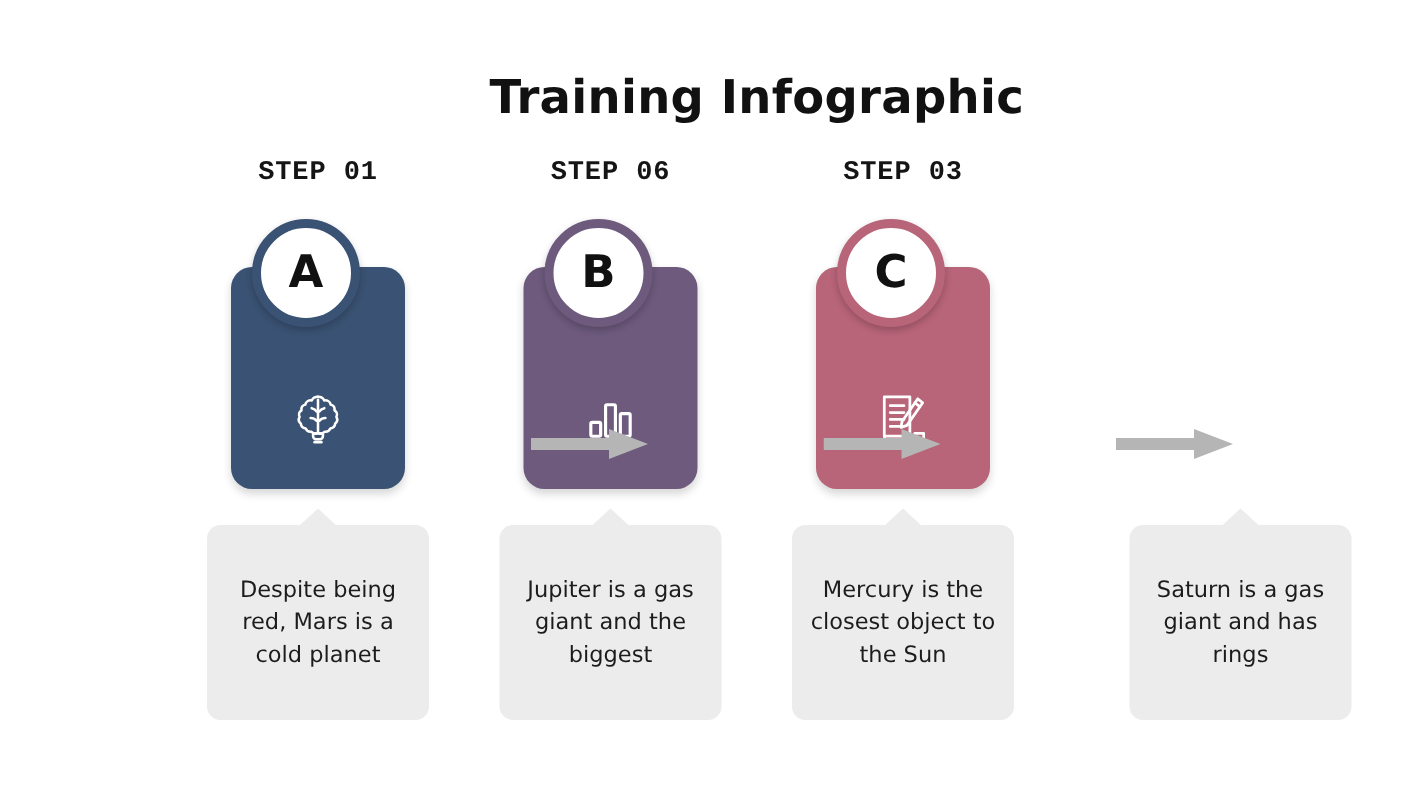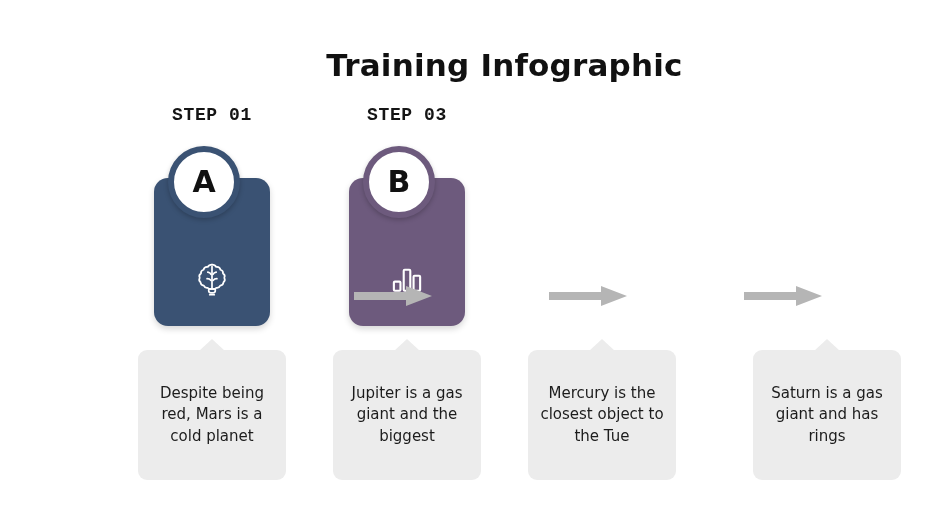--- a/index.html
+++ b/index.html
@@ -198,36 +198,54 @@
             <path d="M28.5 56h7"></path>
           </svg>
         </div>
       </div>
       <div class="circle" style="border-color:#3a5273;">
         <span class="circle-letter">A</span>
       </div>
     </div>
 
     <div class="step step-1">
-      <div class="step-label">STEP 03</div>
+      <div class="step-label">STEP 06</div>
       <div class="card" style="background:#6d5a7d;">
         <div class="card-icon">
           <svg viewBox="0 0 64 64" fill="none" stroke="#ffffff" stroke-width="3.2" stroke-linecap="round" stroke-linejoin="round">
             <rect x="12" y="36" width="10" height="14" rx="1.5"></rect>
             <rect x="27" y="18" width="10" height="32" rx="1.5"></rect>
             <rect x="42" y="27" width="10" height="23" rx="1.5"></rect>
             <path d="M9 56h46"></path>
           </svg>
         </div>
       </div>
       <div class="circle" style="border-color:#6d5a7d;">
         <span class="circle-letter">B</span>
       </div>
     </div>
 
+    <div class="step step-2">
+      <div class="step-label">STEP 03</div>
+      <div class="card" style="background:#b86479;">
+        <div class="card-icon">
+          <svg viewBox="0 0 64 64" fill="none" stroke="#ffffff" stroke-width="2.8" stroke-linecap="round" stroke-linejoin="round">
+            <path d="M13 10h26v40H13z"></path>
+            <path d="M13 50c0 2.8 2.2 5 5 5h23"></path>
+            <path d="M19 19h14M19 26h14M19 33h14M19 40h10"></path>
+            <path d="M47 12l5 4-16 23-6 2 1-6z"></path>
+            <path d="M44 16l5 4"></path>
+            <path d="M44 47h9v7h-9z"></path>
+          </svg>
+        </div>
+      </div>
+      <div class="circle" style="border-color:#b86479;">
+        <span class="circle-letter">C</span>
+      </div>
+    </div>
 
 
     <div class="arrow arrow-0">
       <svg viewBox="0 0 78 26">
           <path d="M0 9h52V3l26 10-26 10v-6H0z" fill="#b5b5b5"></path>
         </svg>
     </div>
     <div class="arrow arrow-1">
       <svg viewBox="0 0 78 26">
           <path d="M0 9h52V3l26 10-26 10v-6H0z" fill="#b5b5b5"></path>
@@ -248,21 +266,21 @@
       <div class="caption-text">Jupiter is a gas giant and the biggest</div>
     </div>
 
     <div class="caption caption-0">
       <div class="caption-notch"></div>
       <div class="caption-text">Despite being red, Mars is a cold planet</div>
     </div>
 
     <div class="caption caption-2">
       <div class="caption-notch"></div>
-      <div class="caption-text">Mercury is the closest object to the Tue</div>
+      <div class="caption-text">Mercury is the closest object to the Sun</div>
     </div>
 
     <div class="caption caption-3">
       <div class="caption-notch"></div>
       <div class="caption-text">Saturn is a gas giant and has rings</div>
     </div>
 
   </div>
 
 </div>

